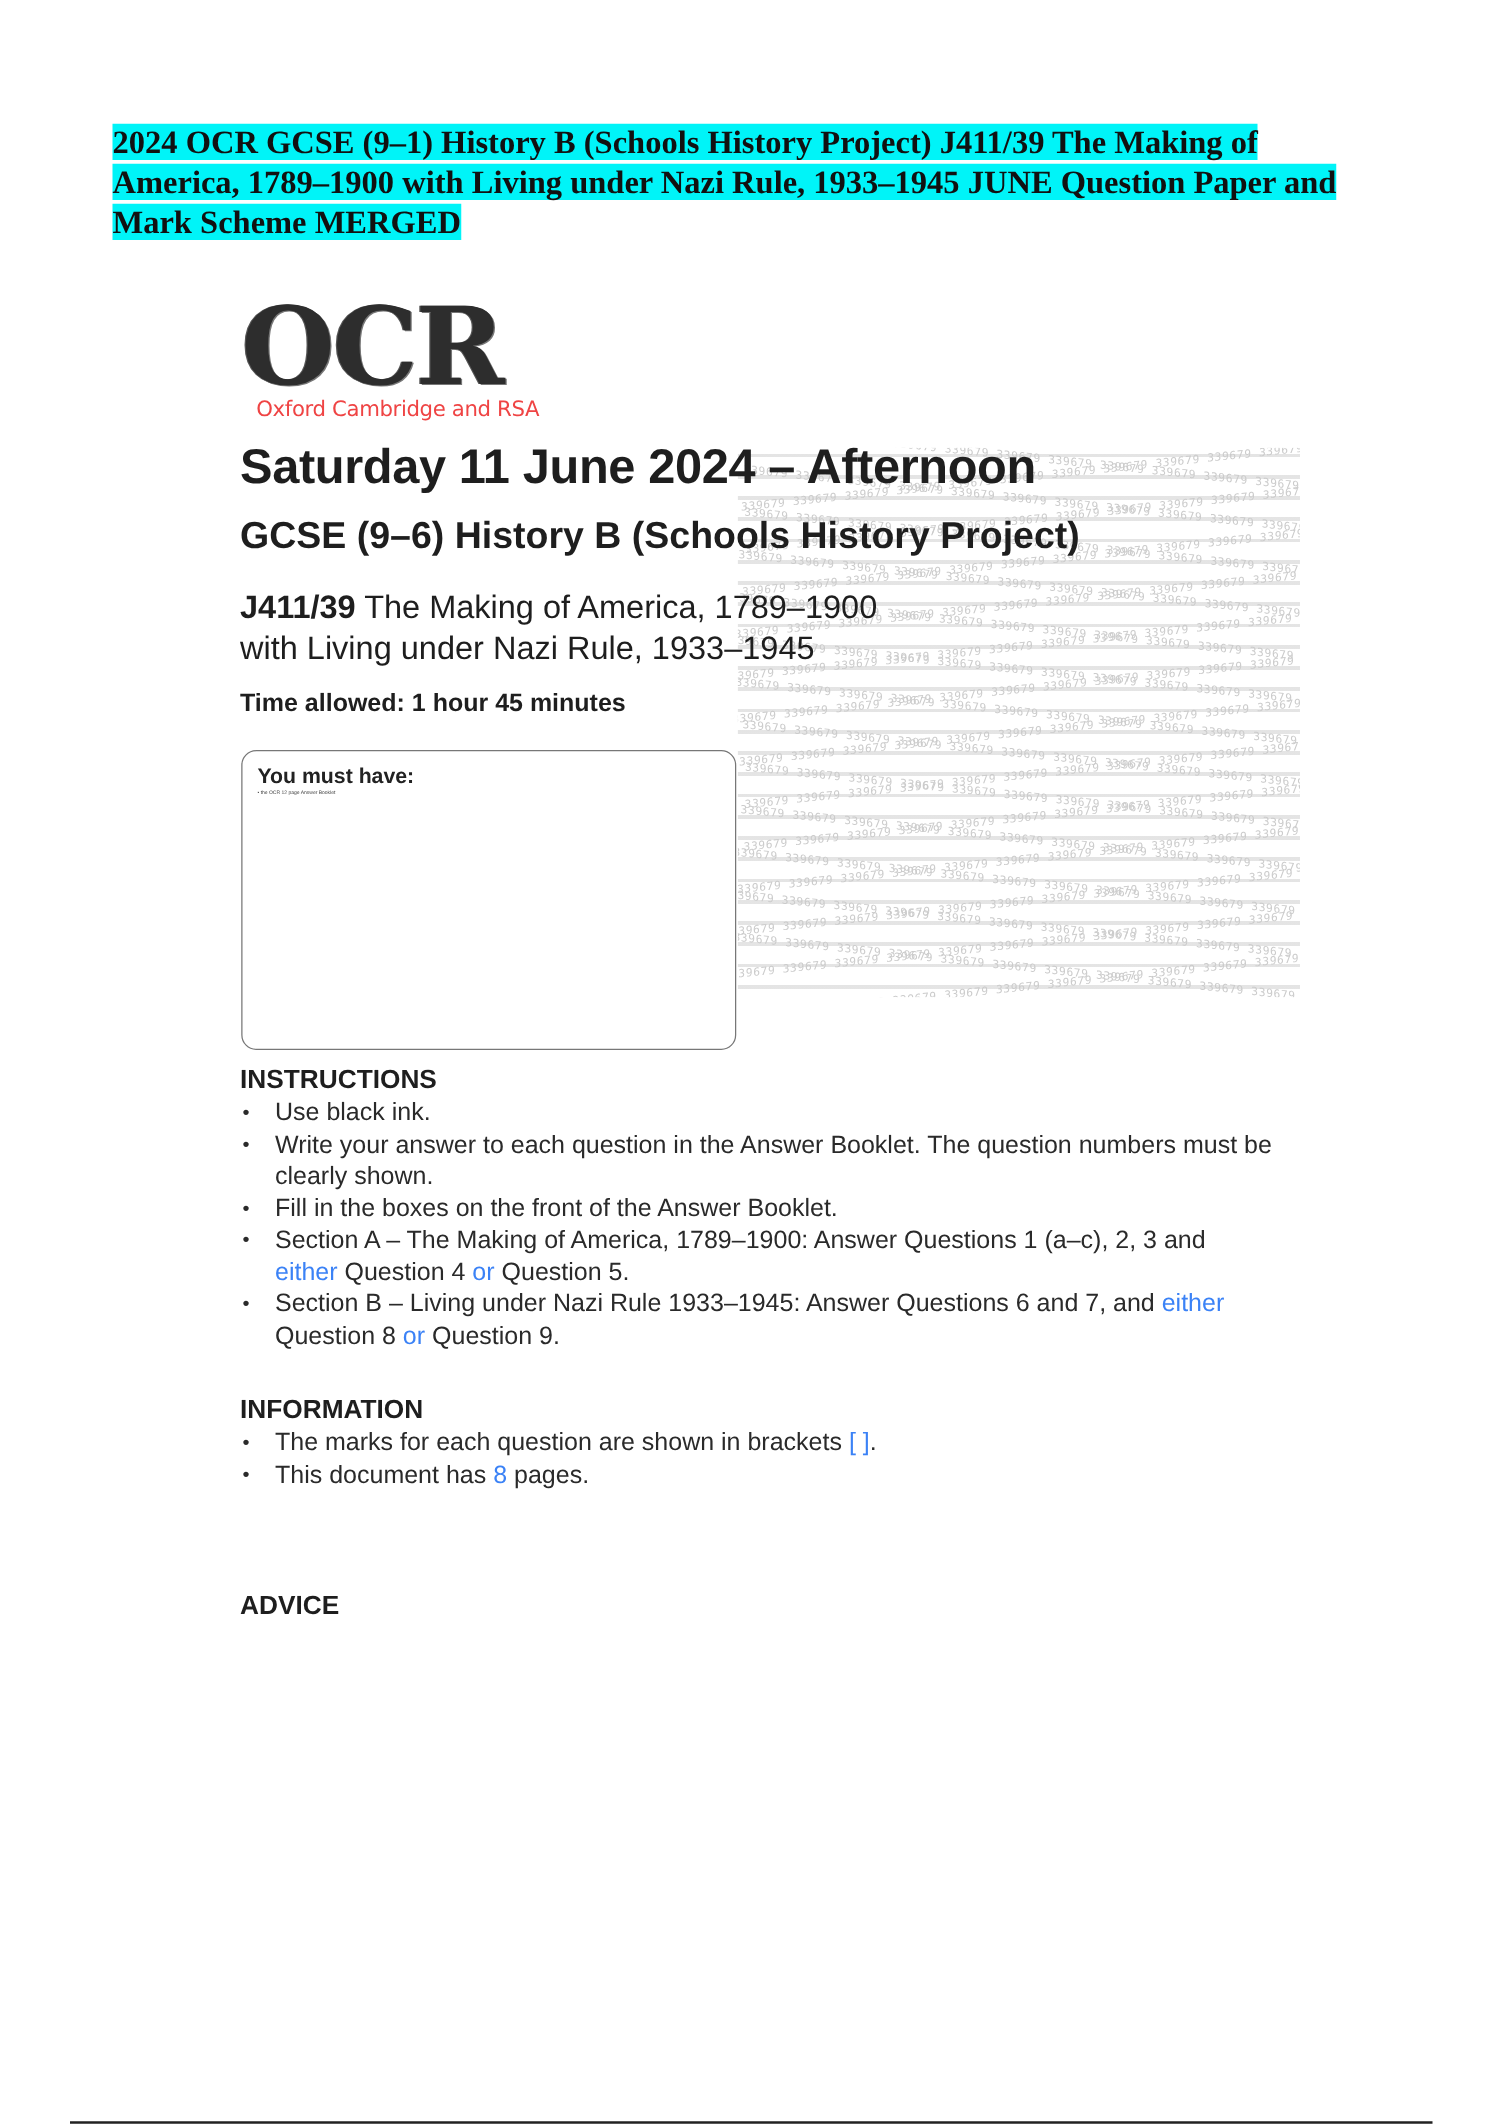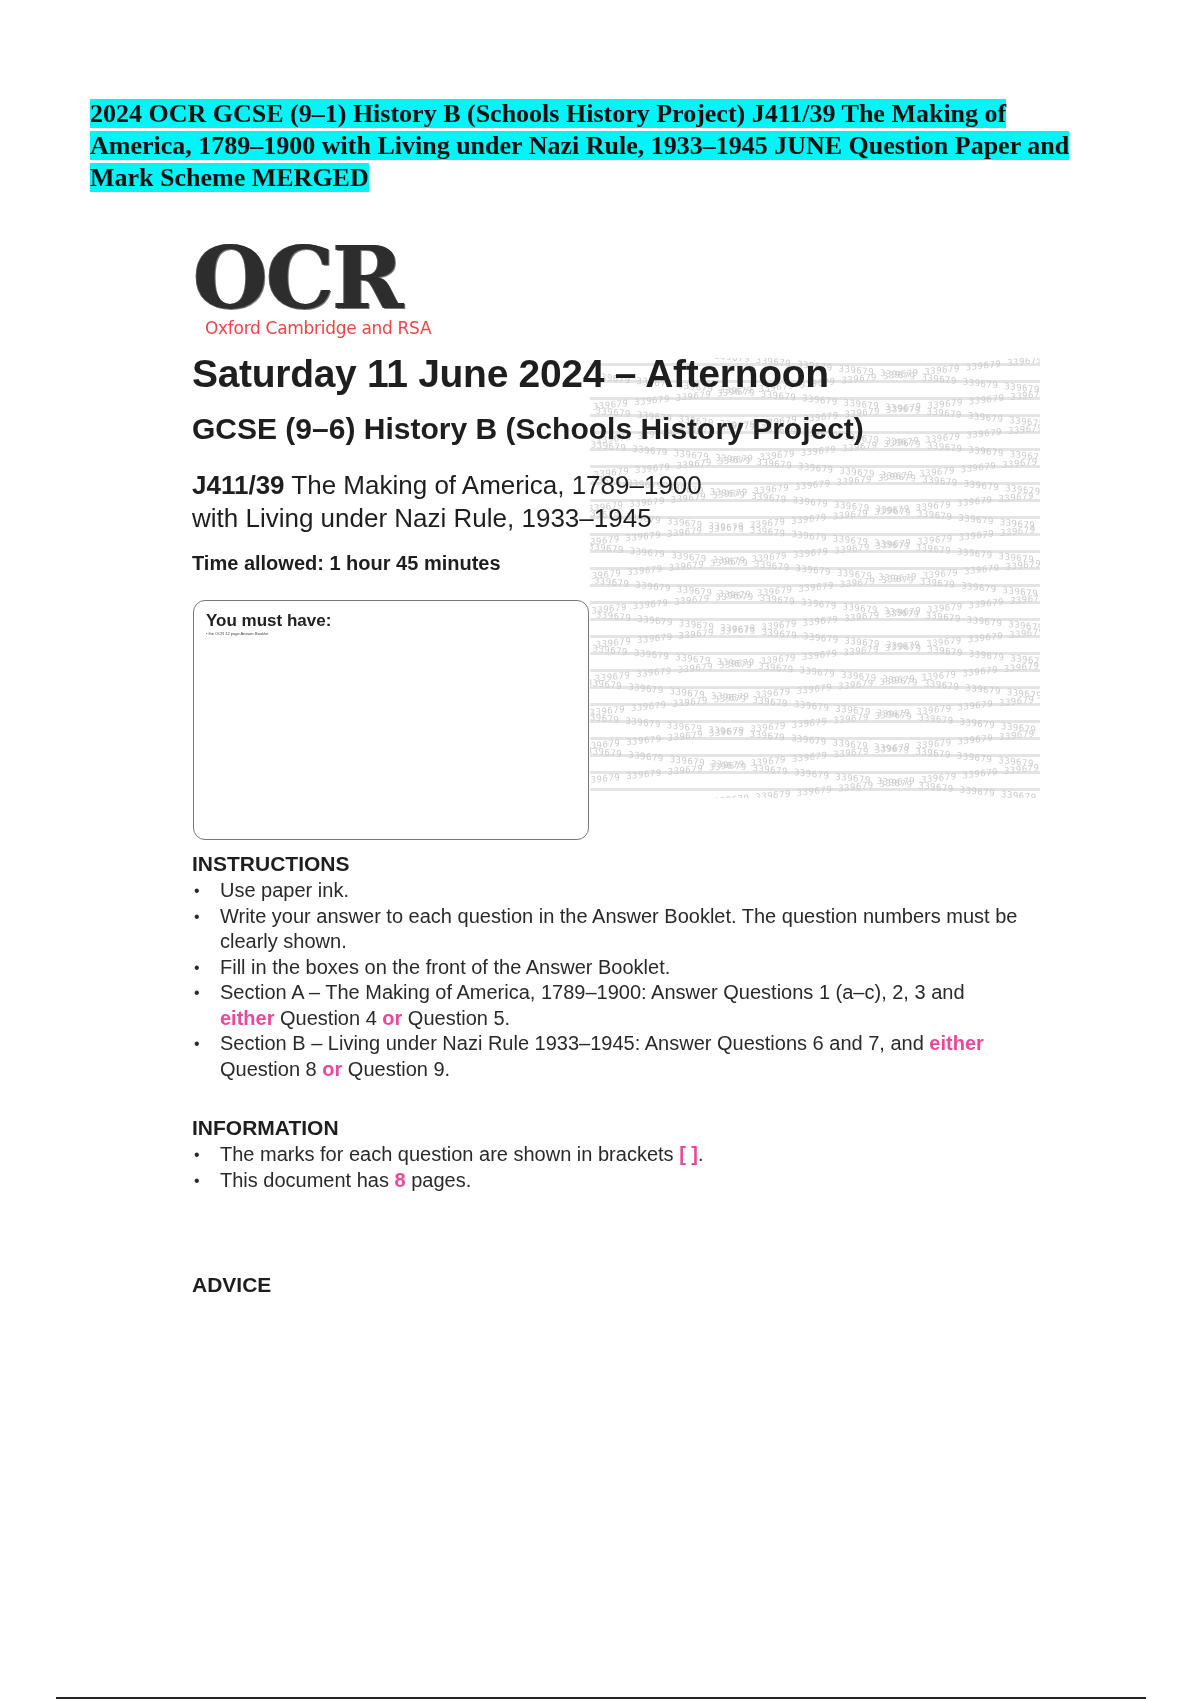--- a/index.html
+++ b/index.html
@@ -40,21 +40,21 @@
     border: 1.5px solid #777; border-radius: 12px; background: #fff; z-index: 2; box-sizing: border-box;
   }
   .must-title { position: absolute; left: 12px; top: 10px; font-size: 17px; font-weight: bold; color: #222; }
   .must-item { position: absolute; left: 12px; top: 30px; font-size: 4px; color: #444; }
 
   .section { position: absolute; left: 192px; z-index: 1; }
   .sec-head { font-size: 21px; font-weight: bold; color: #1e1e1e; margin: 0; line-height: 24px; }
   ul.bullets { list-style: none; margin: 2px 0 0 0; padding: 0; }
   ul.bullets li { position: relative; padding-left: 28px; font-size: 20px; line-height: 25.5px; color: #2a2a2a; width: 830px; }
   ul.bullets li::before { content: "\2022"; position: absolute; left: 2px; top: 0; font-size: 16px; }
-  ul.bullets li b { font-weight: bold; color: #ec4899; }
+  ul.bullets li b { font-weight: normal; color: #3b82f6; }
 
   .bottom-rule { position: absolute; left: 56px; top: 1697px; width: 1090px; height: 2px; background: #222; }
 </style>
 </head>
 <body>
 
 <div class="doc-title">
   <span>2024 OCR GCSE (9–1) History B (Schools History Project) J411/39 The Making of America, 1789–1900 with Living under Nazi Rule, 1933–1945 JUNE Question Paper and Mark Scheme MERGED</span>
 </div>
 
@@ -101,21 +101,21 @@
 <div class="exam-time">Time allowed: 1 hour 45 minutes</div>
 
 <div class="must-box">
   <div class="must-title">You must have:</div>
   <div class="must-item">• the OCR 12 page Answer Booklet</div>
 </div>
 
 <div class="section" style="top:852px;">
   <h3 class="sec-head">INSTRUCTIONS</h3>
   <ul class="bullets">
-    <li><span>Use paper ink.</span></li>
+    <li><span>Use black ink.</span></li>
     <li><span>Write your answer to each question in the Answer Booklet. The question numbers must be clearly shown.</span></li>
     <li><span>Fill in the boxes on the front of the Answer Booklet.</span></li>
     <li style="width:800px;"><span>Section A – The Making of America, 1789–1900: Answer Questions 1 (a–c), 2, 3 and </span><b>either</b><span> Question 4 </span><b>or</b><span> Question 5.</span></li>
     <li style="width:800px;"><span>Section B – Living under Nazi Rule 1933–1945: Answer Questions 6 and 7, and </span><b>either</b><span> Question 8 </span><b>or</b><span> Question 9.</span></li>
   </ul>
 </div>
 
 <div class="section" style="top:1116px;">
   <h3 class="sec-head">INFORMATION</h3>
   <ul class="bullets">

